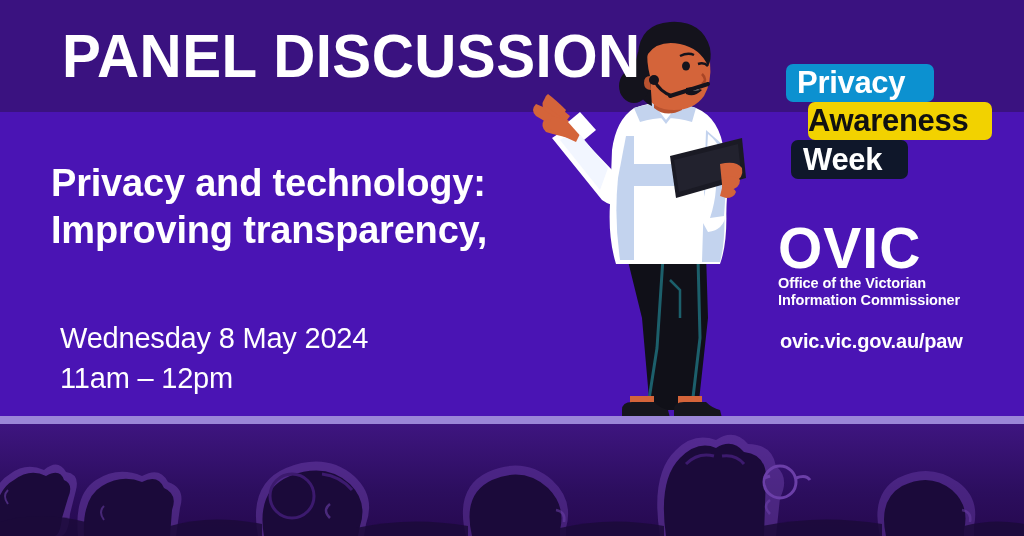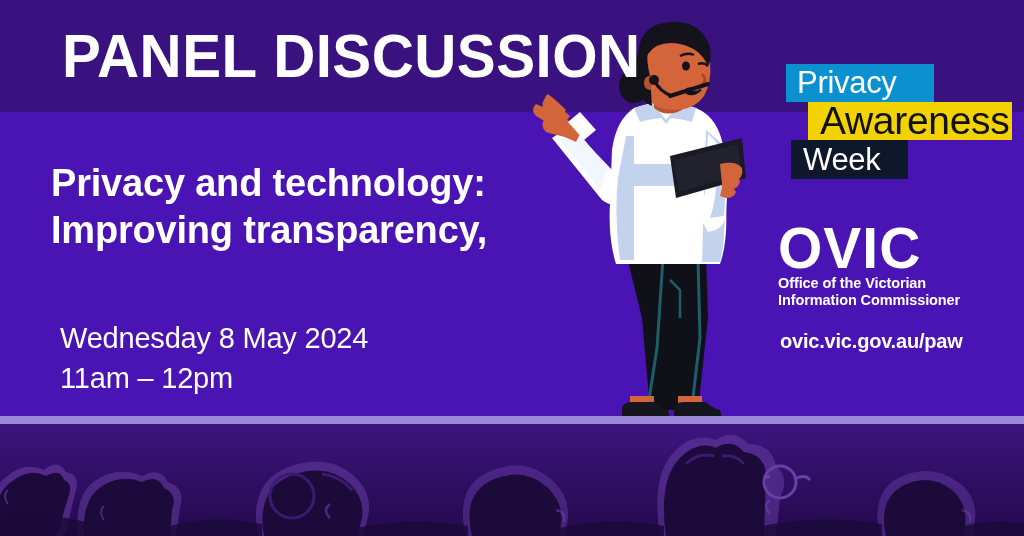--- a/index.html
+++ b/index.html
@@ -94,40 +94,40 @@
     position: absolute;
     left: 780px;
     top: 64px;
     width: 240px;
     height: 120px;
   }
   .badge {
     position: absolute;
     display: flex;
     align-items: center;
-    font-weight: 400;
+    font-weight: 700;
     letter-spacing: -0.3px;
     white-space: nowrap;
+    border-radius: 7px;
   }
   .badge-privacy {
     left: 6px; top: 0;
     width: 148px; height: 38px;
     background: #0C91D0;
     color: #ffffff;
     font-size: 31px;
     padding-left: 11px;
     box-sizing: border-box;
   }
   .badge-awareness {
     left: 28px; top: 38px;
-    width: 204px; height: 38px;
+    width: 184px; height: 38px;
     background: #F2D200;
     color: #111111;
-    font-size: 39px;
-    padding-left: 12px;
+    font-size: 31px;
     box-sizing: border-box;
   }
   .badge-week {
     left: 11px; top: 76px;
     width: 117px; height: 39px;
     background: #0f172a;
     color: #ffffff;
     font-size: 31px;
     padding-left: 12px;
     box-sizing: border-box;

